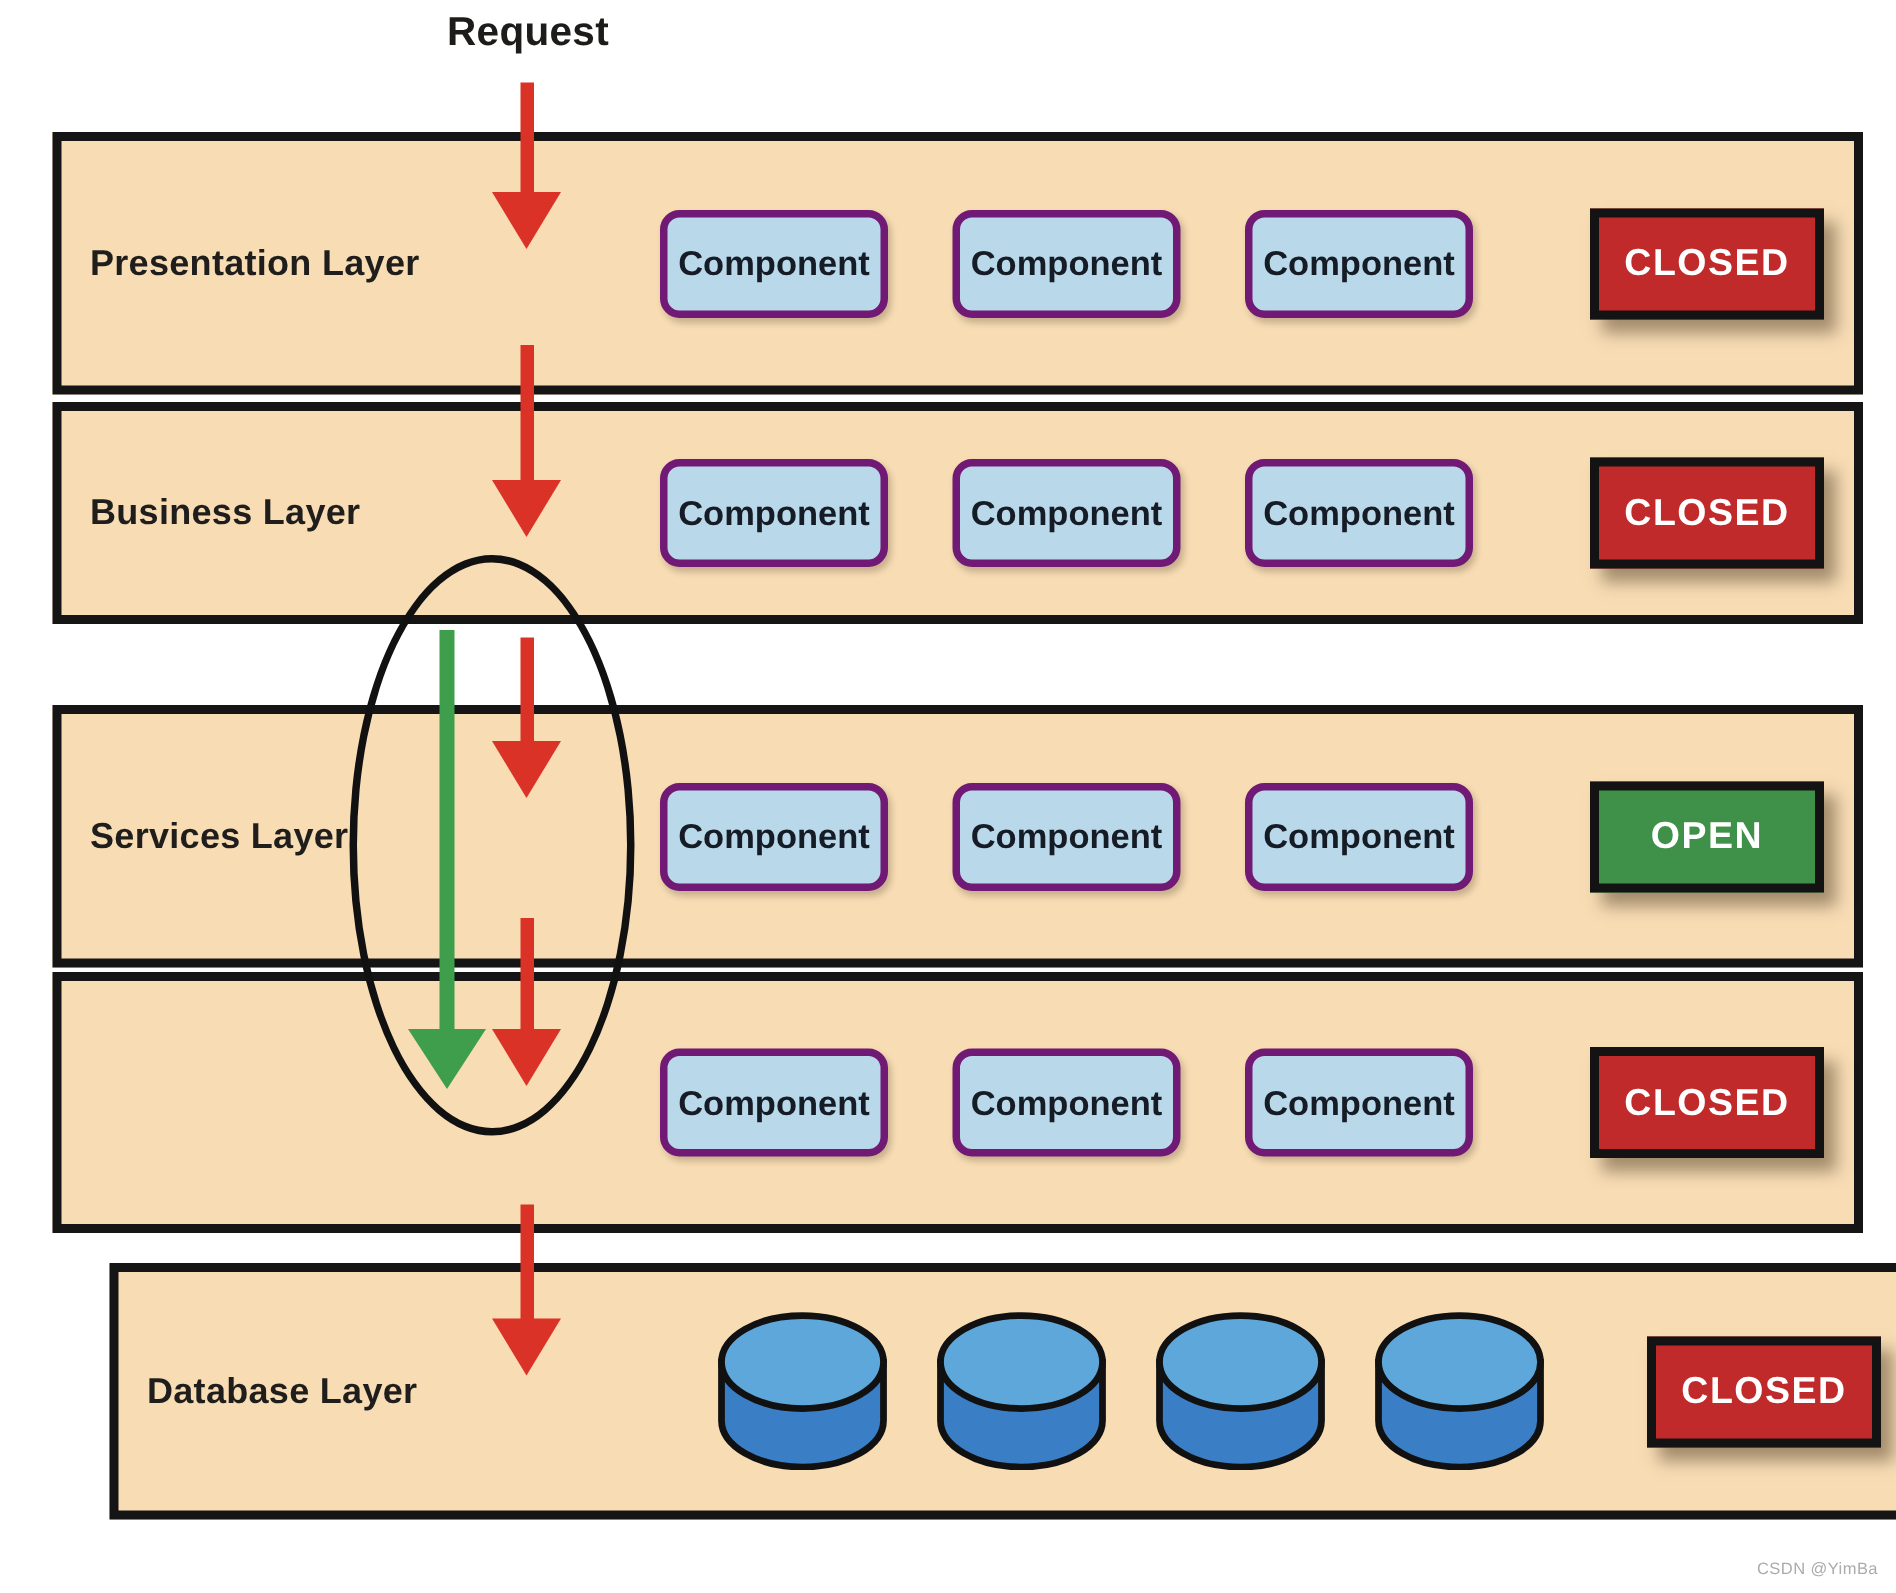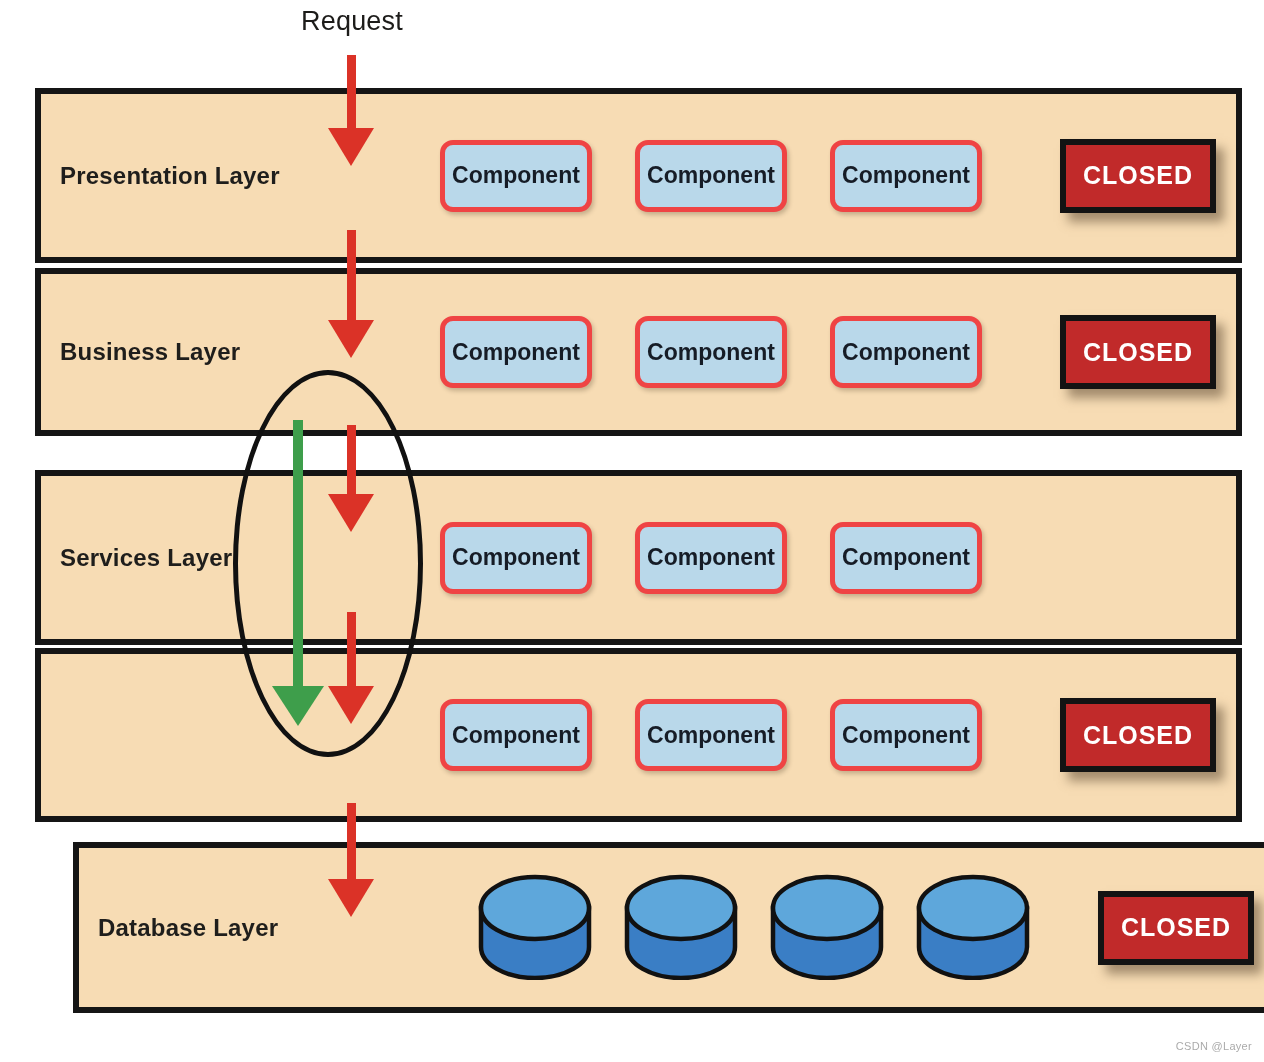--- a/index.html
+++ b/index.html
@@ -12,38 +12,38 @@
     --arrow-green:#3E9E4B;
     --database-top:#5EA7DB;
     --database-body:#3A7EC5;
   }
   html,body{margin:0;padding:0;}
   body{background:#fff;font-family:"Liberation Sans",sans-serif;}
   .canvas{position:relative;width:1264px;height:1062px;background:#ffffff;overflow:hidden;}
 
   .request-label{
     position:absolute;left:252px;top:6px;width:200px;text-align:center;
-    font-size:27px;font-weight:normal;color:#1d1c1a;letter-spacing:.2px;
+    font-size:27px;font-weight:bold;color:#1d1c1a;letter-spacing:.2px;
   }
 
   .layer{
     position:absolute;left:35px;width:1207px;box-sizing:border-box;
     background:var(--layer-background);
     border:6px solid var(--outline);
     z-index:1;
   }
   .layer-label{
     position:absolute;left:19px;top:50%;transform:translateY(-50%);
     font-size:24px;font-weight:bold;color:#1f1e1c;letter-spacing:.2px;white-space:nowrap;
   }
   .component{
     position:absolute;top:50%;transform:translateY(-50%);
     width:152px;height:72px;box-sizing:border-box;
     background:var(--component-fill);
-    border:5px solid #ef4444;border-radius:13px;
+    border:5px solid #701a75;border-radius:13px;
     display:flex;align-items:center;justify-content:center;
     font-size:23px;font-weight:bold;color:#161c26;
     box-shadow:2px 3px 4px rgba(60,45,25,.25);
   }
   .comp-1{left:399px}.comp-2{left:594px}.comp-3{left:789px}
 
   .badge{
     position:absolute;left:1019px;top:50%;transform:translateY(-50%);
     width:156px;height:74px;box-sizing:border-box;
     border:6px solid #131313;
@@ -92,33 +92,34 @@
   <div class="request-label">Request</div>
 
   <section class="layer" style="top:75px;height:175px;margin-top:13px;">
     <span class="layer-label">Presentation Layer</span>
     <div class="component comp-1">Component</div>
     <div class="component comp-2">Component</div>
     <div class="component comp-3">Component</div>
     <div class="badge" style="background: rgb(193, 42, 42);">CLOSED</div>
   </section>
 
-  <section class="layer" style="top:268px;height:168px;">
+  <section class="layer" style="top:268px;height:148px;">
     <span class="layer-label">Business Layer</span>
     <div class="component comp-1">Component</div>
     <div class="component comp-2">Component</div>
     <div class="component comp-3">Component</div>
     <div class="badge" style="background: rgb(193, 42, 42);">CLOSED</div>
   </section>
 
   <section class="layer" style="top:470px;height:175px;">
     <span class="layer-label">Services Layer</span>
     <div class="component comp-1">Component</div>
     <div class="component comp-2">Component</div>
     <div class="component comp-3">Component</div>
+    <div class="badge" style="background: rgb(63, 144, 72);">OPEN</div>
   </section>
 
   <section class="layer" style="top:648px;height:174px;">
     <div class="component comp-1">Component</div>
     <div class="component comp-2">Component</div>
     <div class="component comp-3">Component</div>
     <div class="badge" style="background: rgb(193, 42, 42);">CLOSED</div>
   </section>
 
   <section class="layer" style="top:842px;height:171px;margin-left:38px;">
@@ -163,15 +164,15 @@
 
   <div class="stem red" style="top:612px;height:75px;"></div>
   <div class="head red" style="top:686px;"></div>
 
   <div class="stem red" style="top:803px;height:77px;"></div>
   <div class="head red" style="top:879px;"></div>
 
   <div class="stem green" style="top:420px;height:267px;"></div>
   <div class="head green" style="top:686px;"></div>
 
-  <div class="watermark">CSDN @Layer</div>
+  <div class="watermark">CSDN @YimBa</div>
 
 </div>
 
 </body></html>

